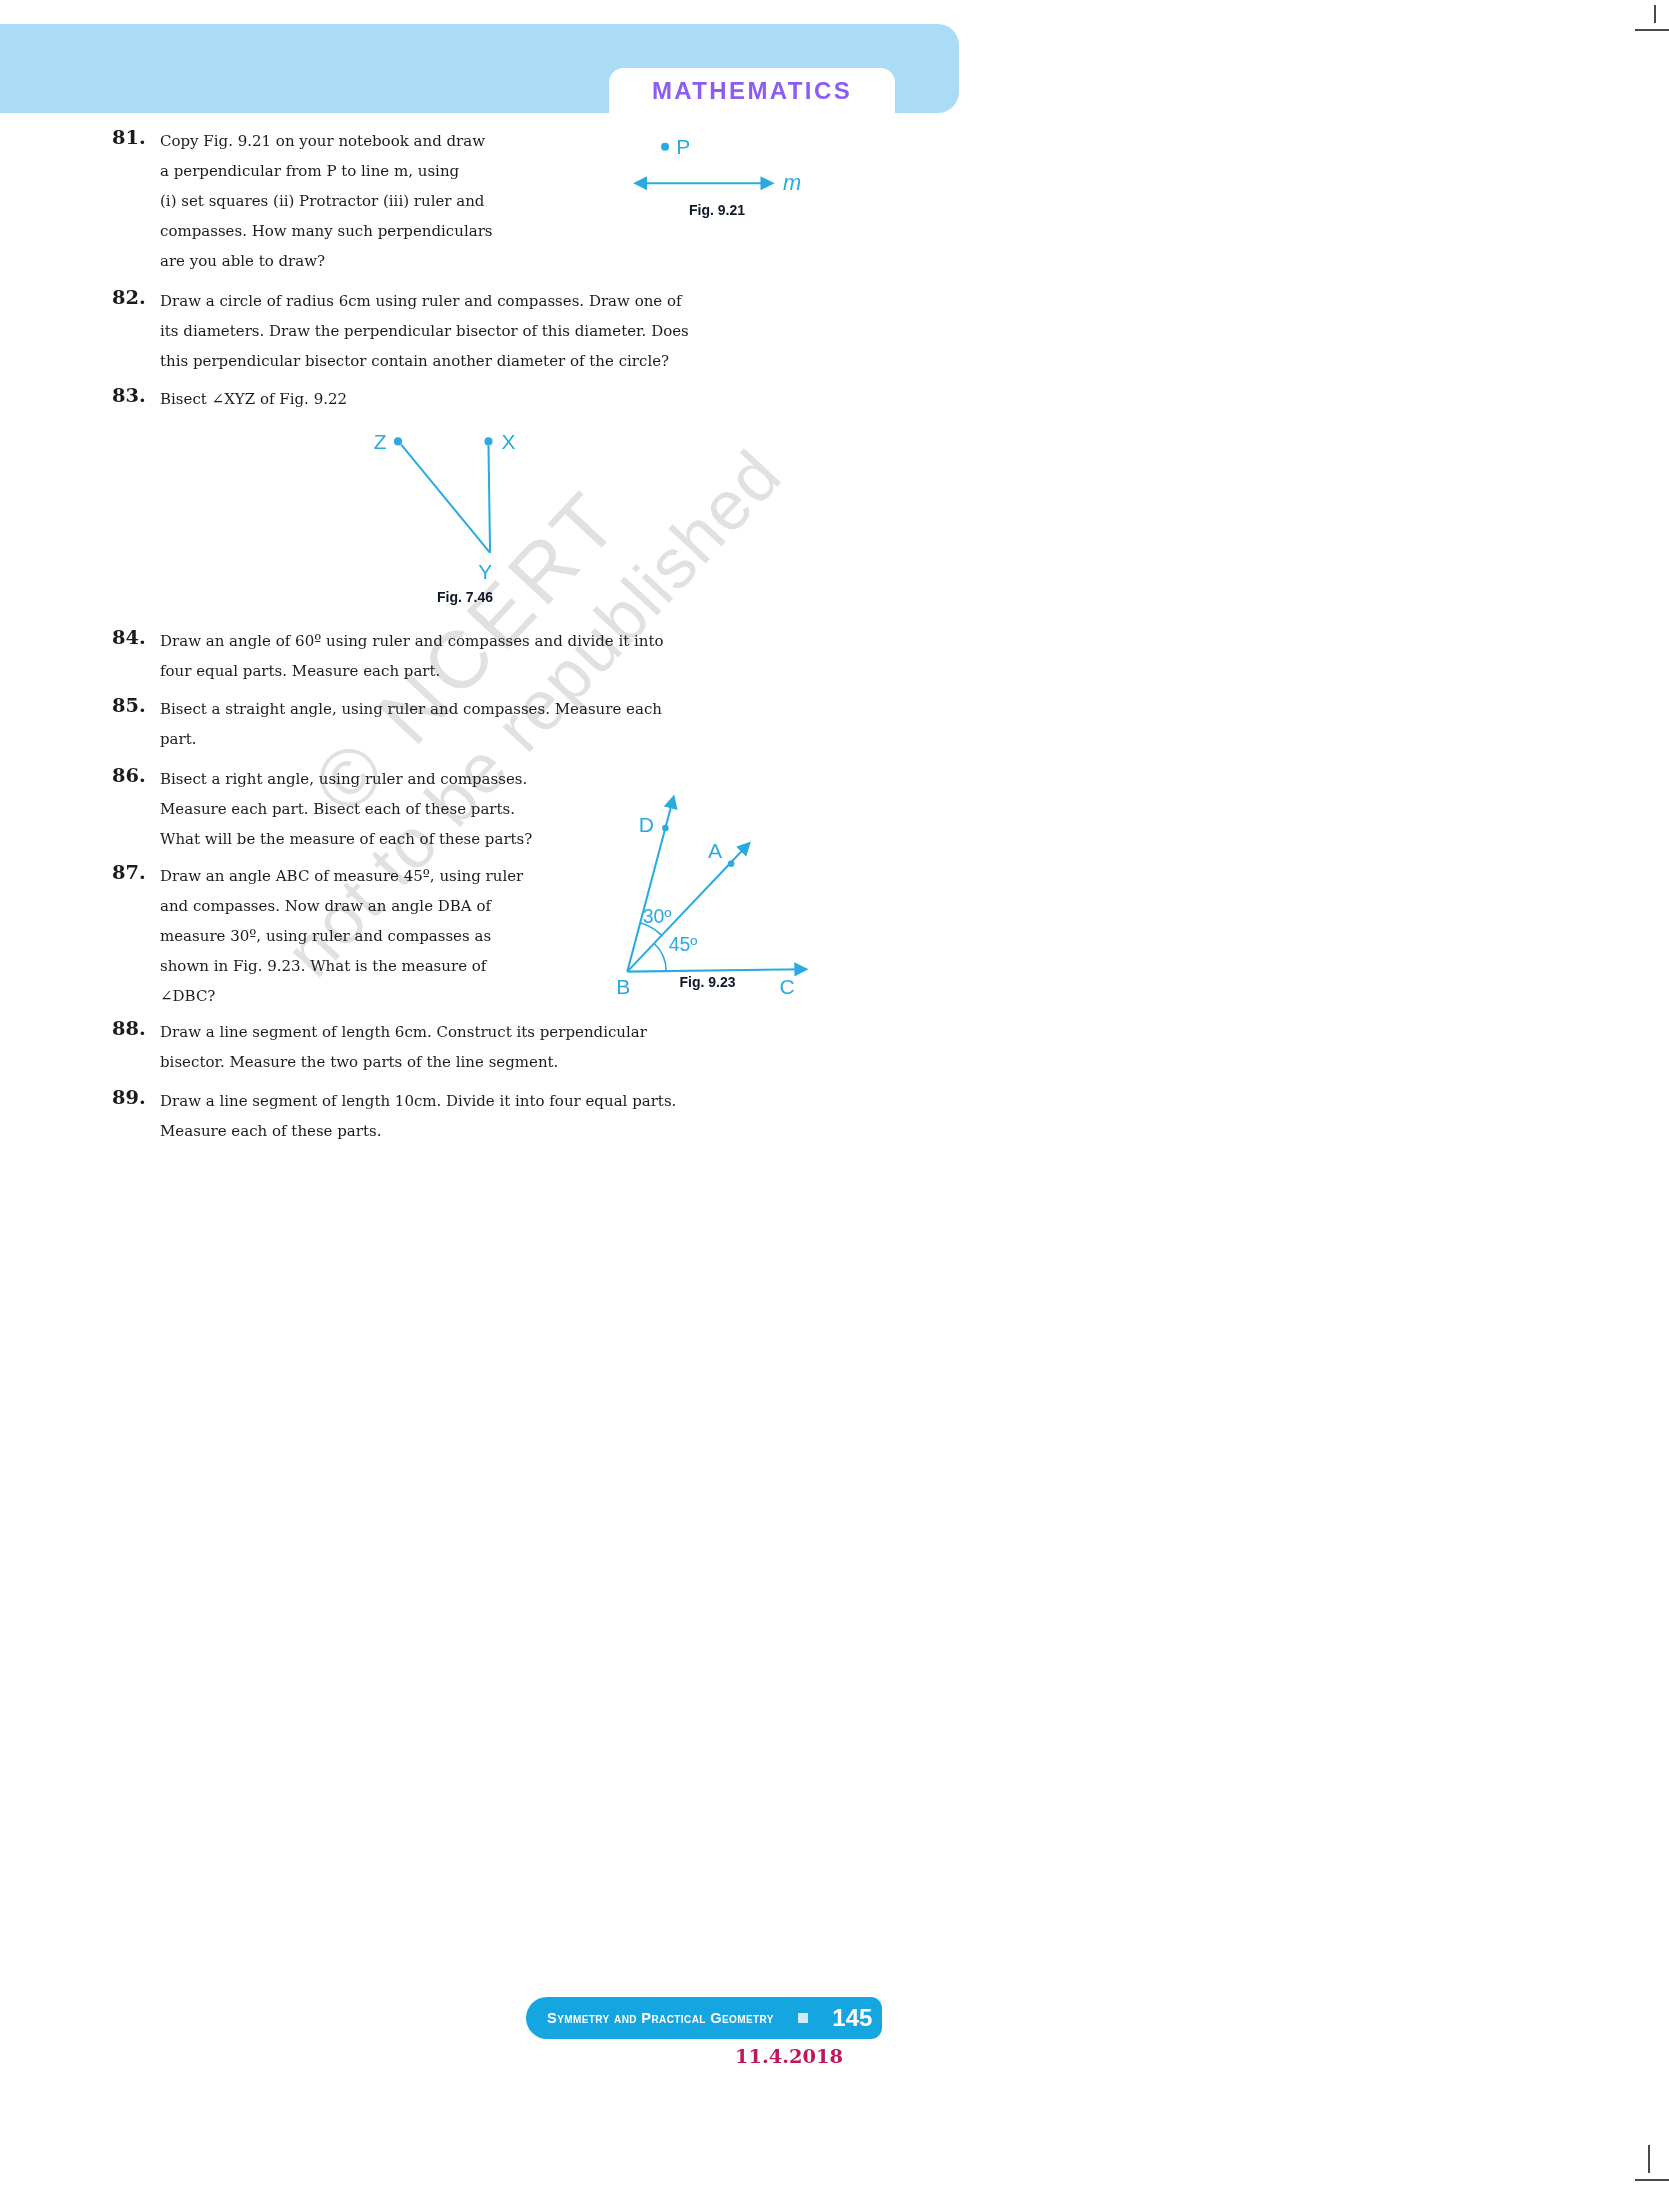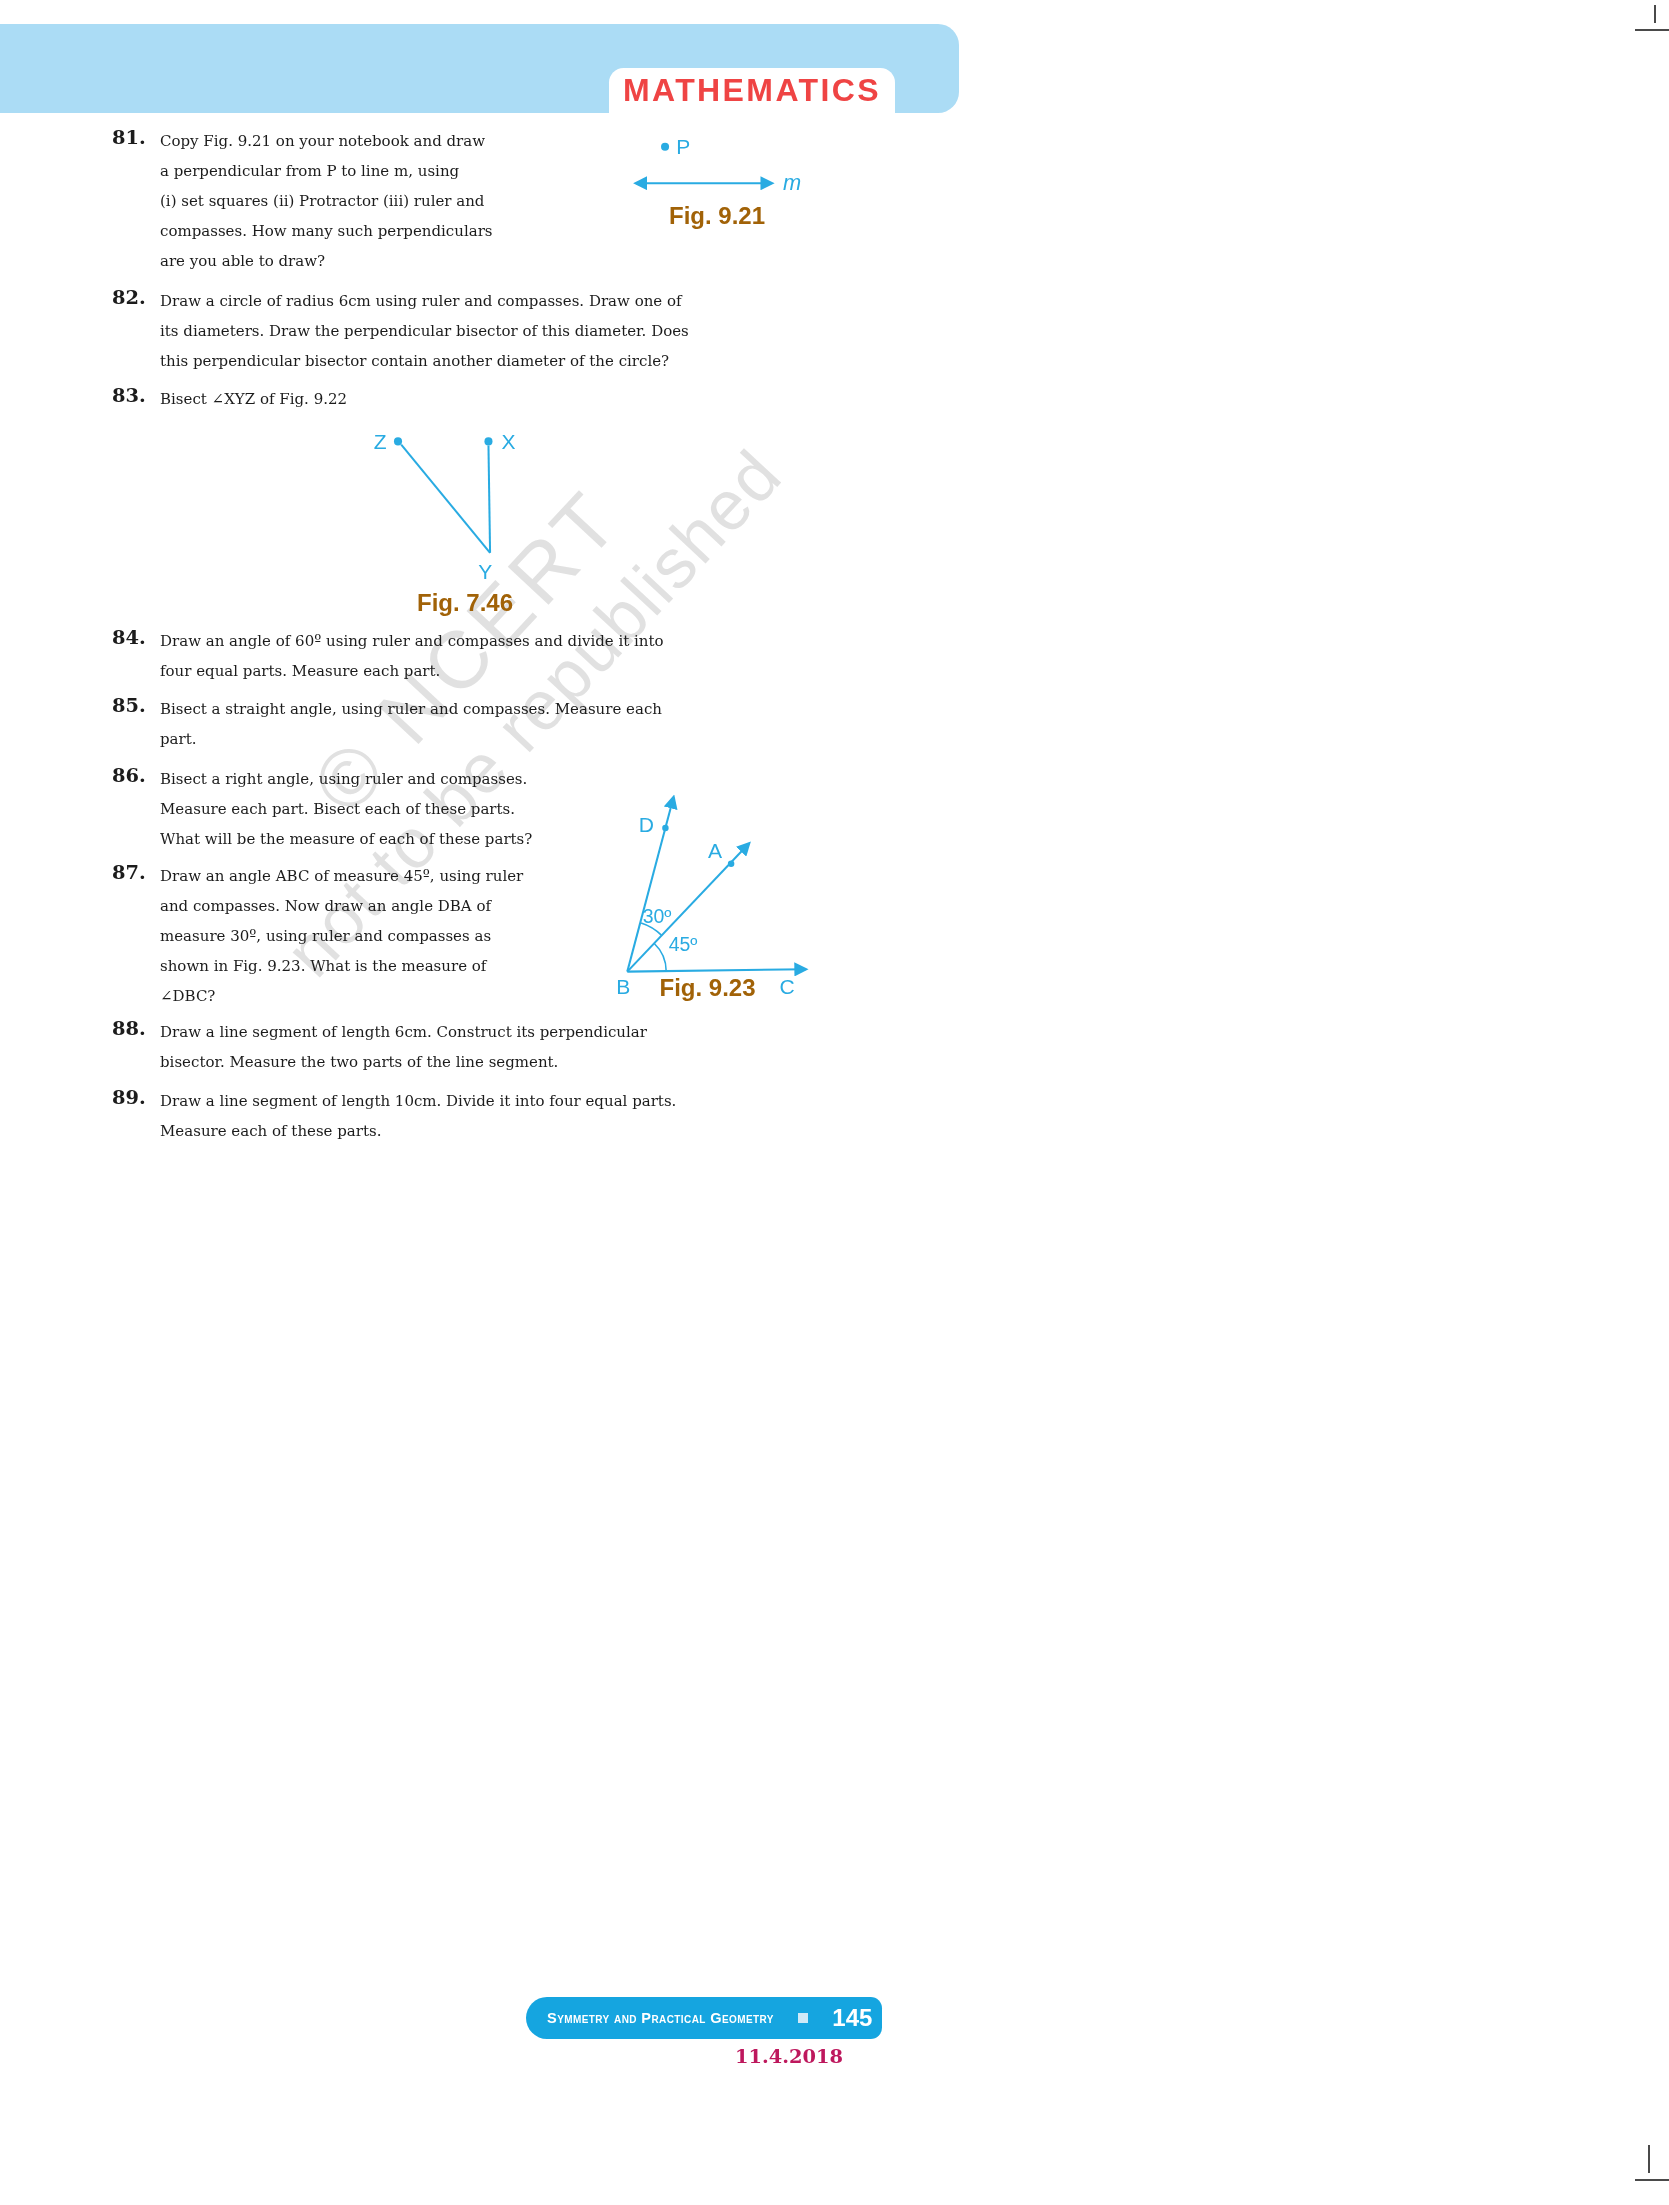--- a/index.html
+++ b/index.html
@@ -10,39 +10,39 @@
   }
   .abs { position:absolute; }
 
   
   .band { left:0; top:24px; width:959px; height:89px; background:#abdcf5;
           border-radius:0 21px 21px 0; z-index:1; }
   .math-box { left:609px; top:68px; width:286px; height:45px; background:#ffffff;
               border-radius:14.6px 14.6px 0 0; display:flex; align-items:center;
               justify-content:center; z-index:2; }
   .math-title { font-family:"Liberation Sans", sans-serif; font-weight:bold;
-                font-size:32px; letter-spacing:2.4px; color:#ef4444; }
+                font-size:24px; letter-spacing:2.4px; color:#8b5cf6; }
 
   
   .watermark { left:97px; top:562px; width:809px; height:243px; text-align:center;
                transform:rotate(-47deg); color:#c9c9c9; opacity:.55;
                font-family:"Liberation Sans", sans-serif; z-index:0; }
   .wm1 { font-size:81px; line-height:91px; margin-top:29px; letter-spacing:6.5px; }
   .wm2 { font-size:70px;  line-height:91px; letter-spacing:1.6px; }
 
   
   .question { position:absolute; left:112px; z-index:2; }
   .qnum  { position:absolute; left:0; top:0; font-weight:bold; font-size:19.4px; }
   .qtext { margin-left:48px; font-size:15px; line-height:30px; white-space:pre-line;
            text-align:left; }
 
   
   .fig { z-index:2; }
   .fig-caption { font-family:"Liberation Sans", sans-serif; font-weight:600;
-                 font-size:24px; color:#a16207; text-align:center; z-index:3; }
+                 font-size:14px; color:#0f172a; text-align:center; z-index:3; }
   svg text { font-family:"Liberation Sans", sans-serif; }
 
   
   .footer-bar { left:526px; top:1997px; width:356px; height:42px; background:#15a5e0;
                 border-radius:21px 11.3px 11.3px 21px; display:flex; align-items:center;
                 padding:0 16px 0 21px; gap:24px; color:#ffffff;
                 font-family:"Liberation Sans", sans-serif; z-index:2; }
   .footer-title { font-variant:small-caps; font-weight:bold; font-size:14.6px;
                   letter-spacing:0.4px; white-space:nowrap; }
   .footer-sq { width:10.5px; height:10.5px; background:#cfe9f7; flex:0 0 auto; }

